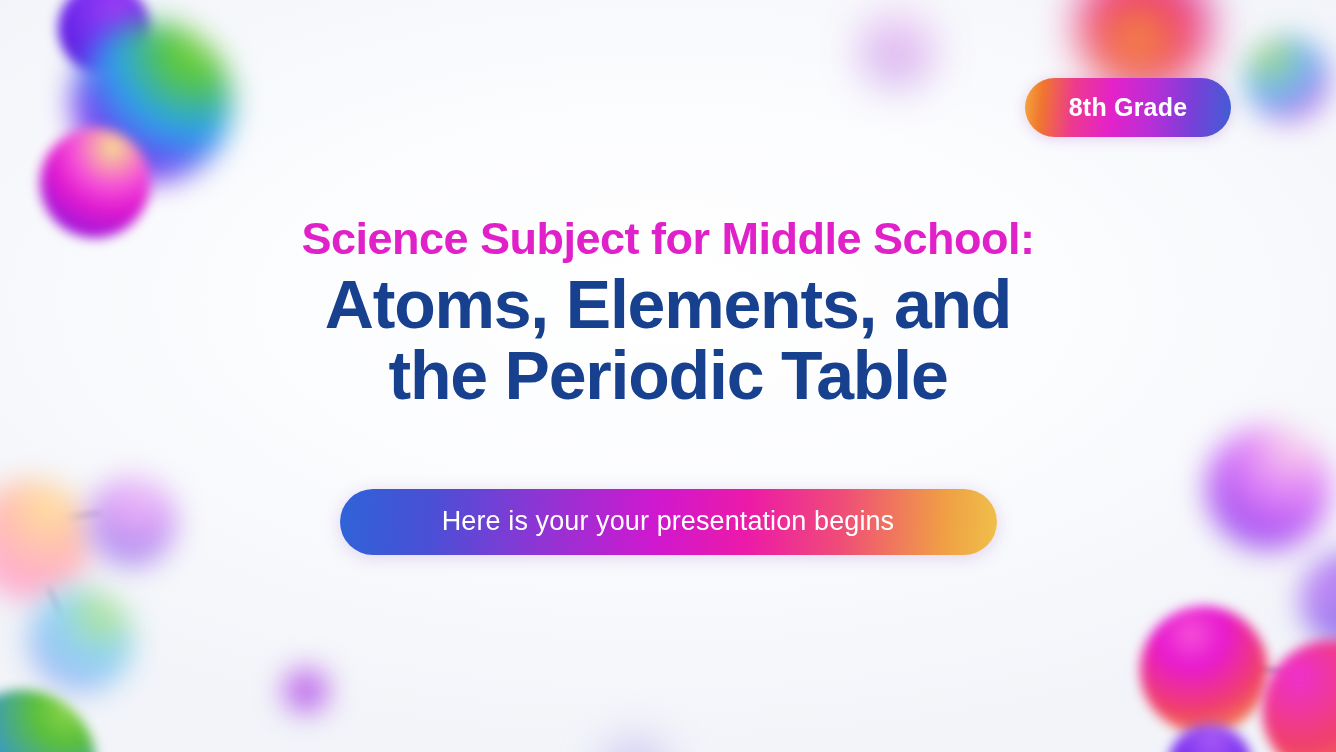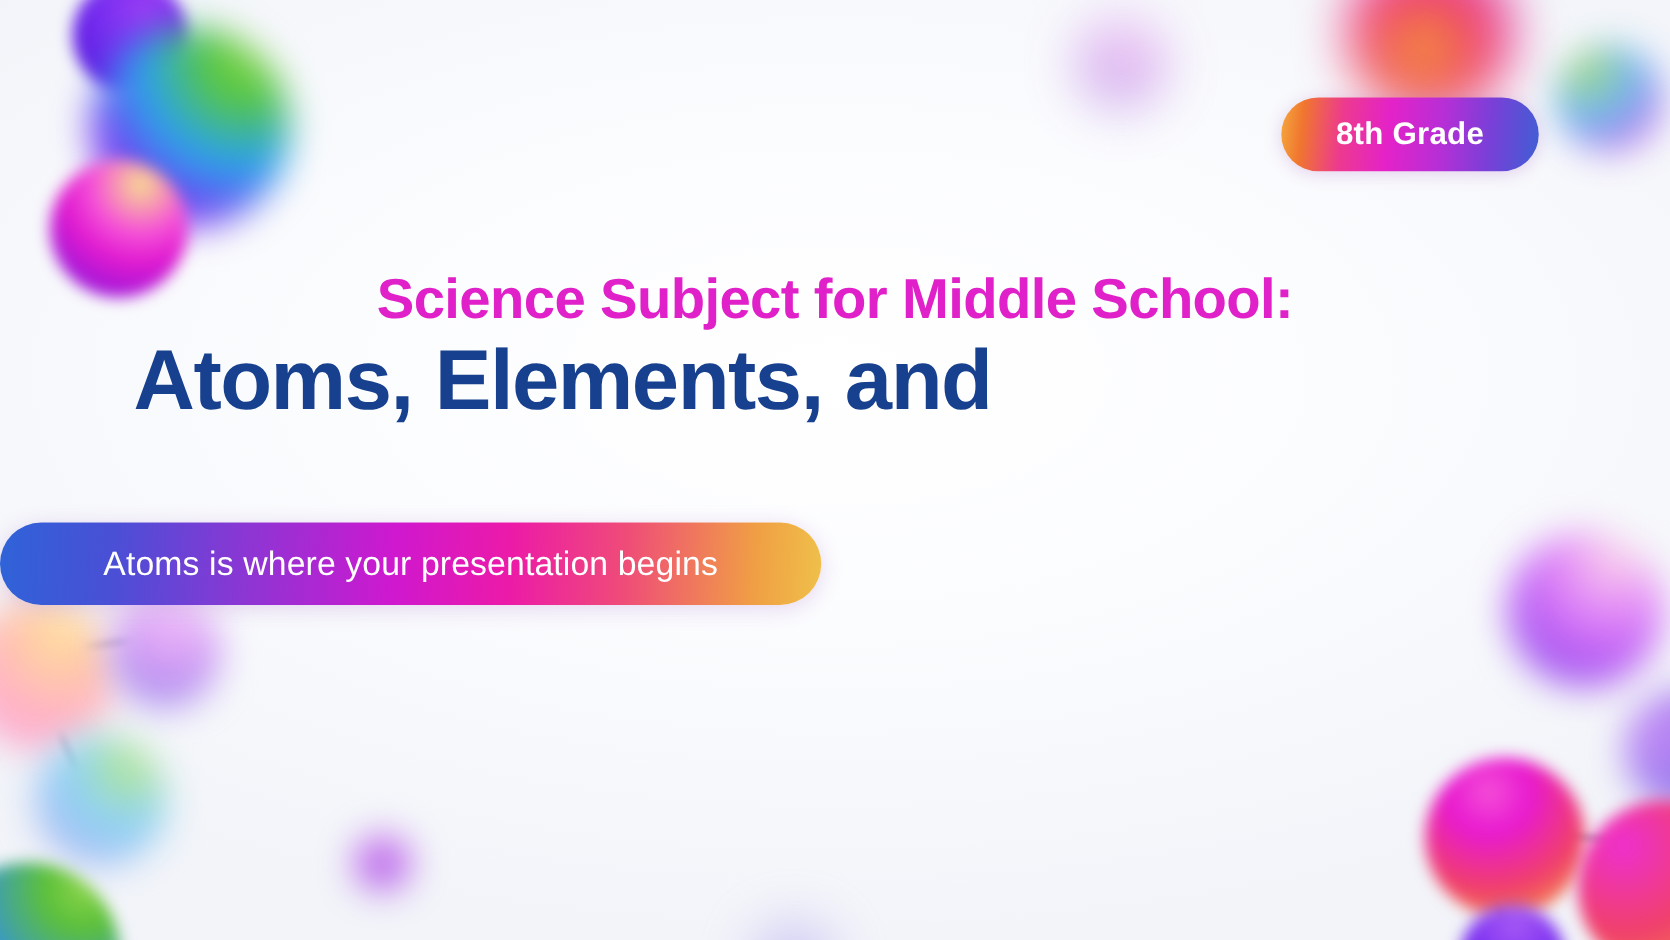--- a/index.html
+++ b/index.html
@@ -79,20 +79,21 @@
   }
 
   
   .content {
     position: absolute;
     left: 0;
     right: 0;
     top: 214px;
     display: flex;
     flex-direction: column;
+    align-items: center;
   }
 
   .eyebrow {
     color: #e020c8;
     font-size: 45px;
     font-weight: bold;
     line-height: 1.13;
     letter-spacing: -0.5px;
     white-space: nowrap;
     text-align: center;
@@ -195,20 +196,21 @@
   <div class="grade-badge">
     <span>8th Grade</span>
   </div>
 
   <div class="content">
 
     <div class="eyebrow">Science Subject for Middle School:</div>
 
     <h1 class="headline">
       <span class="line">Atoms, Elements, and</span>
+      <span class="line">the Periodic Table</span>
     </h1>
 
     <div class="subtitle-pill">
-      <span>Atoms is where your presentation begins</span>
+      <span>Here is your your presentation begins</span>
     </div>
   </div>
 
 </div>
 
 </body></html>

